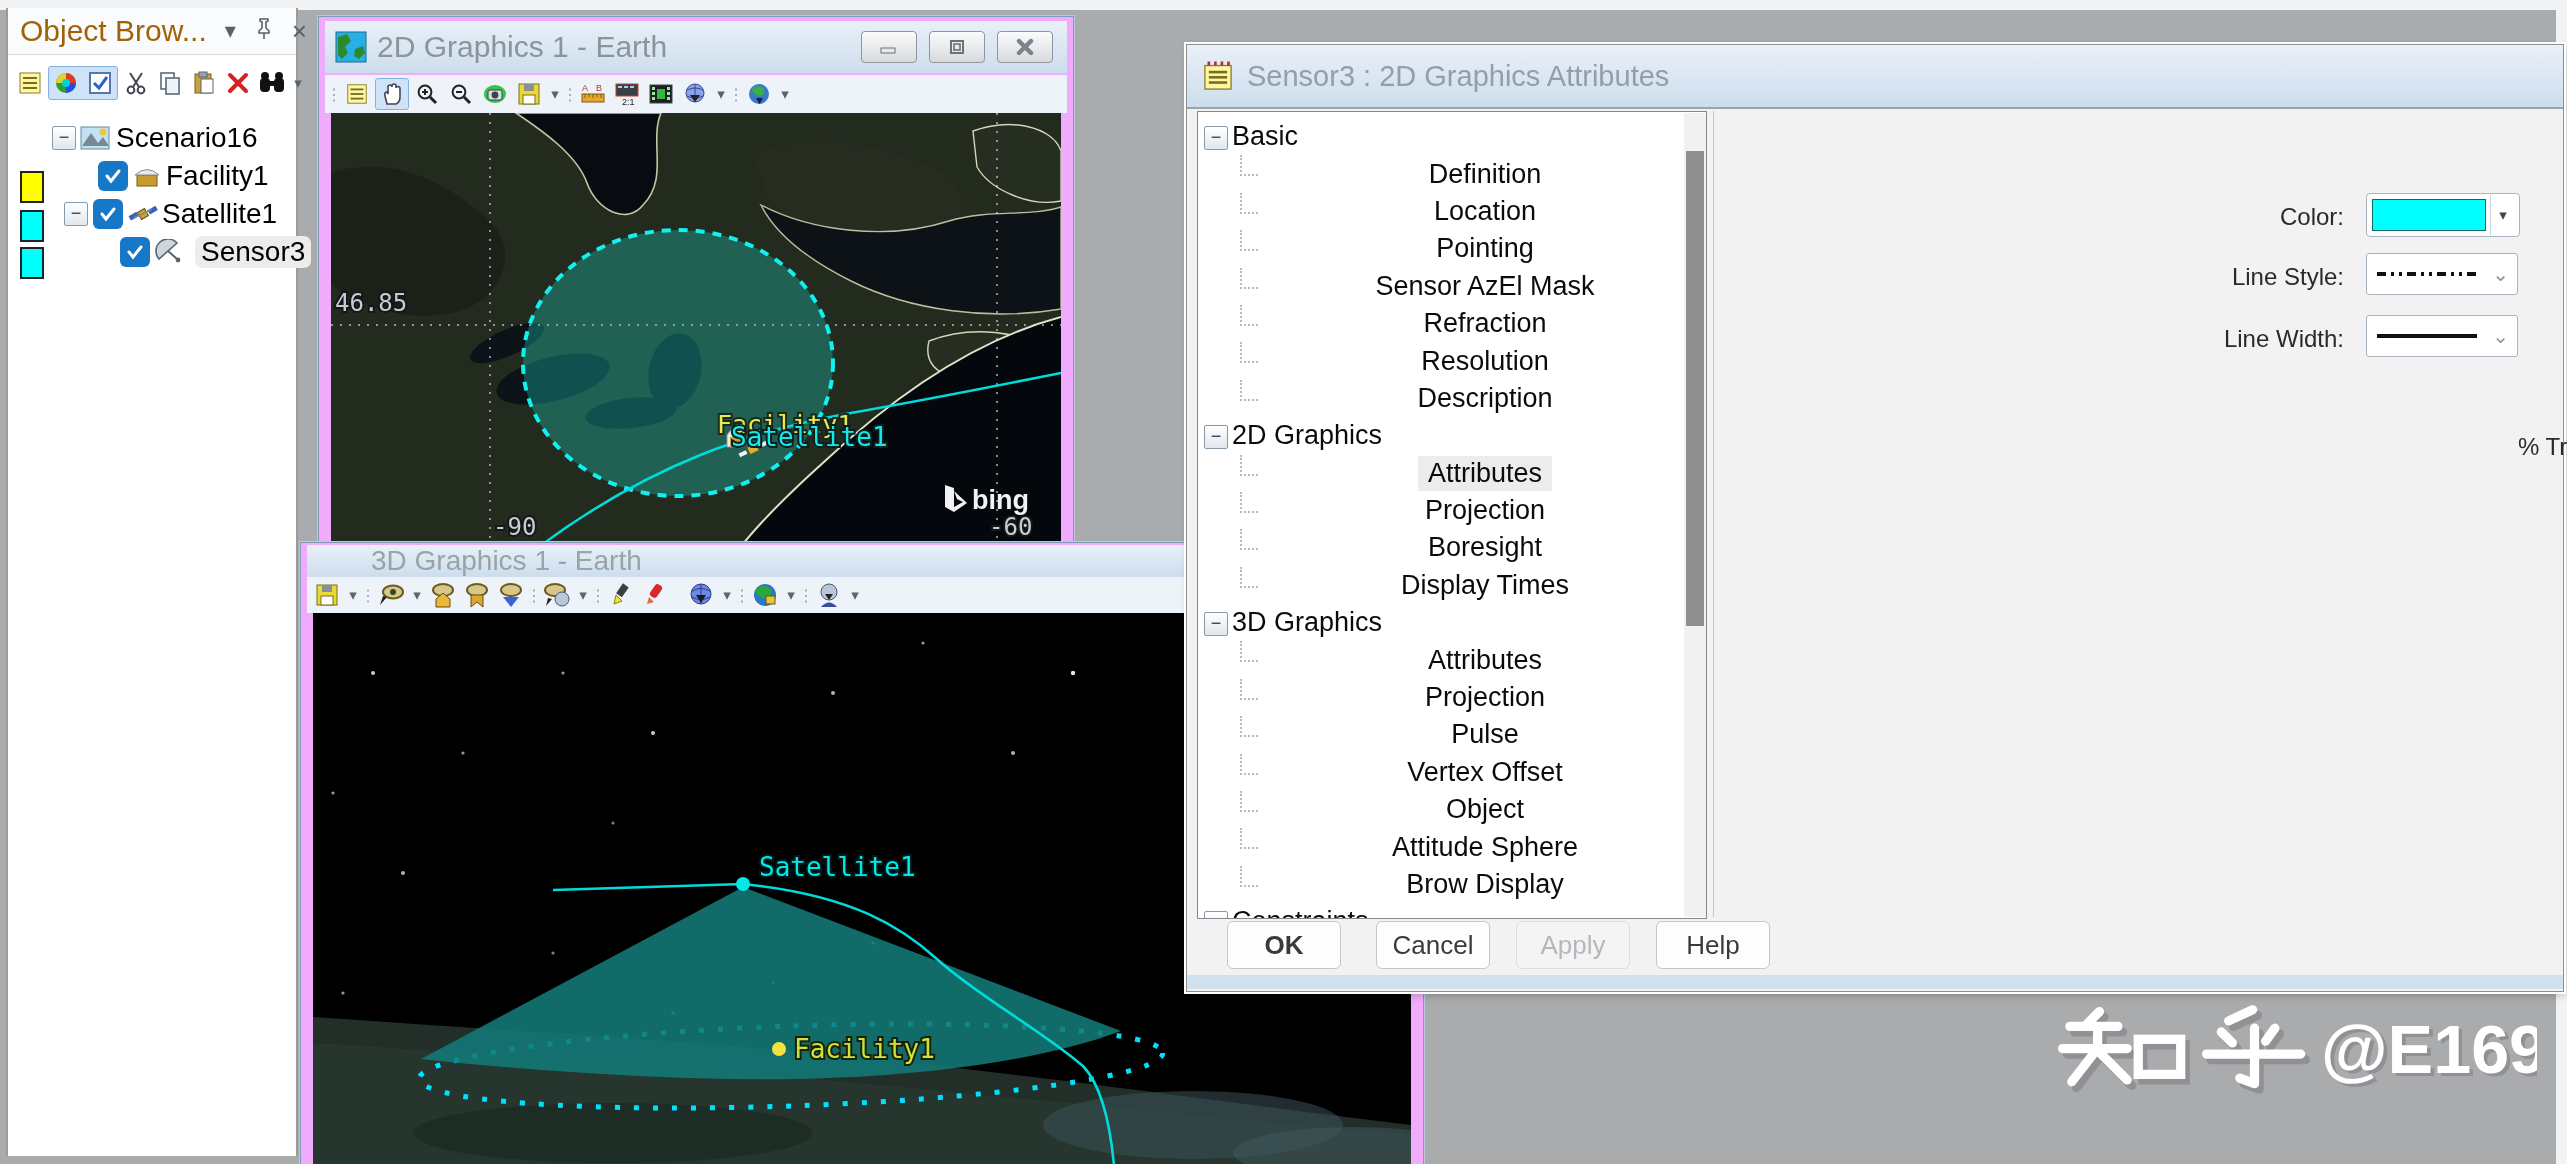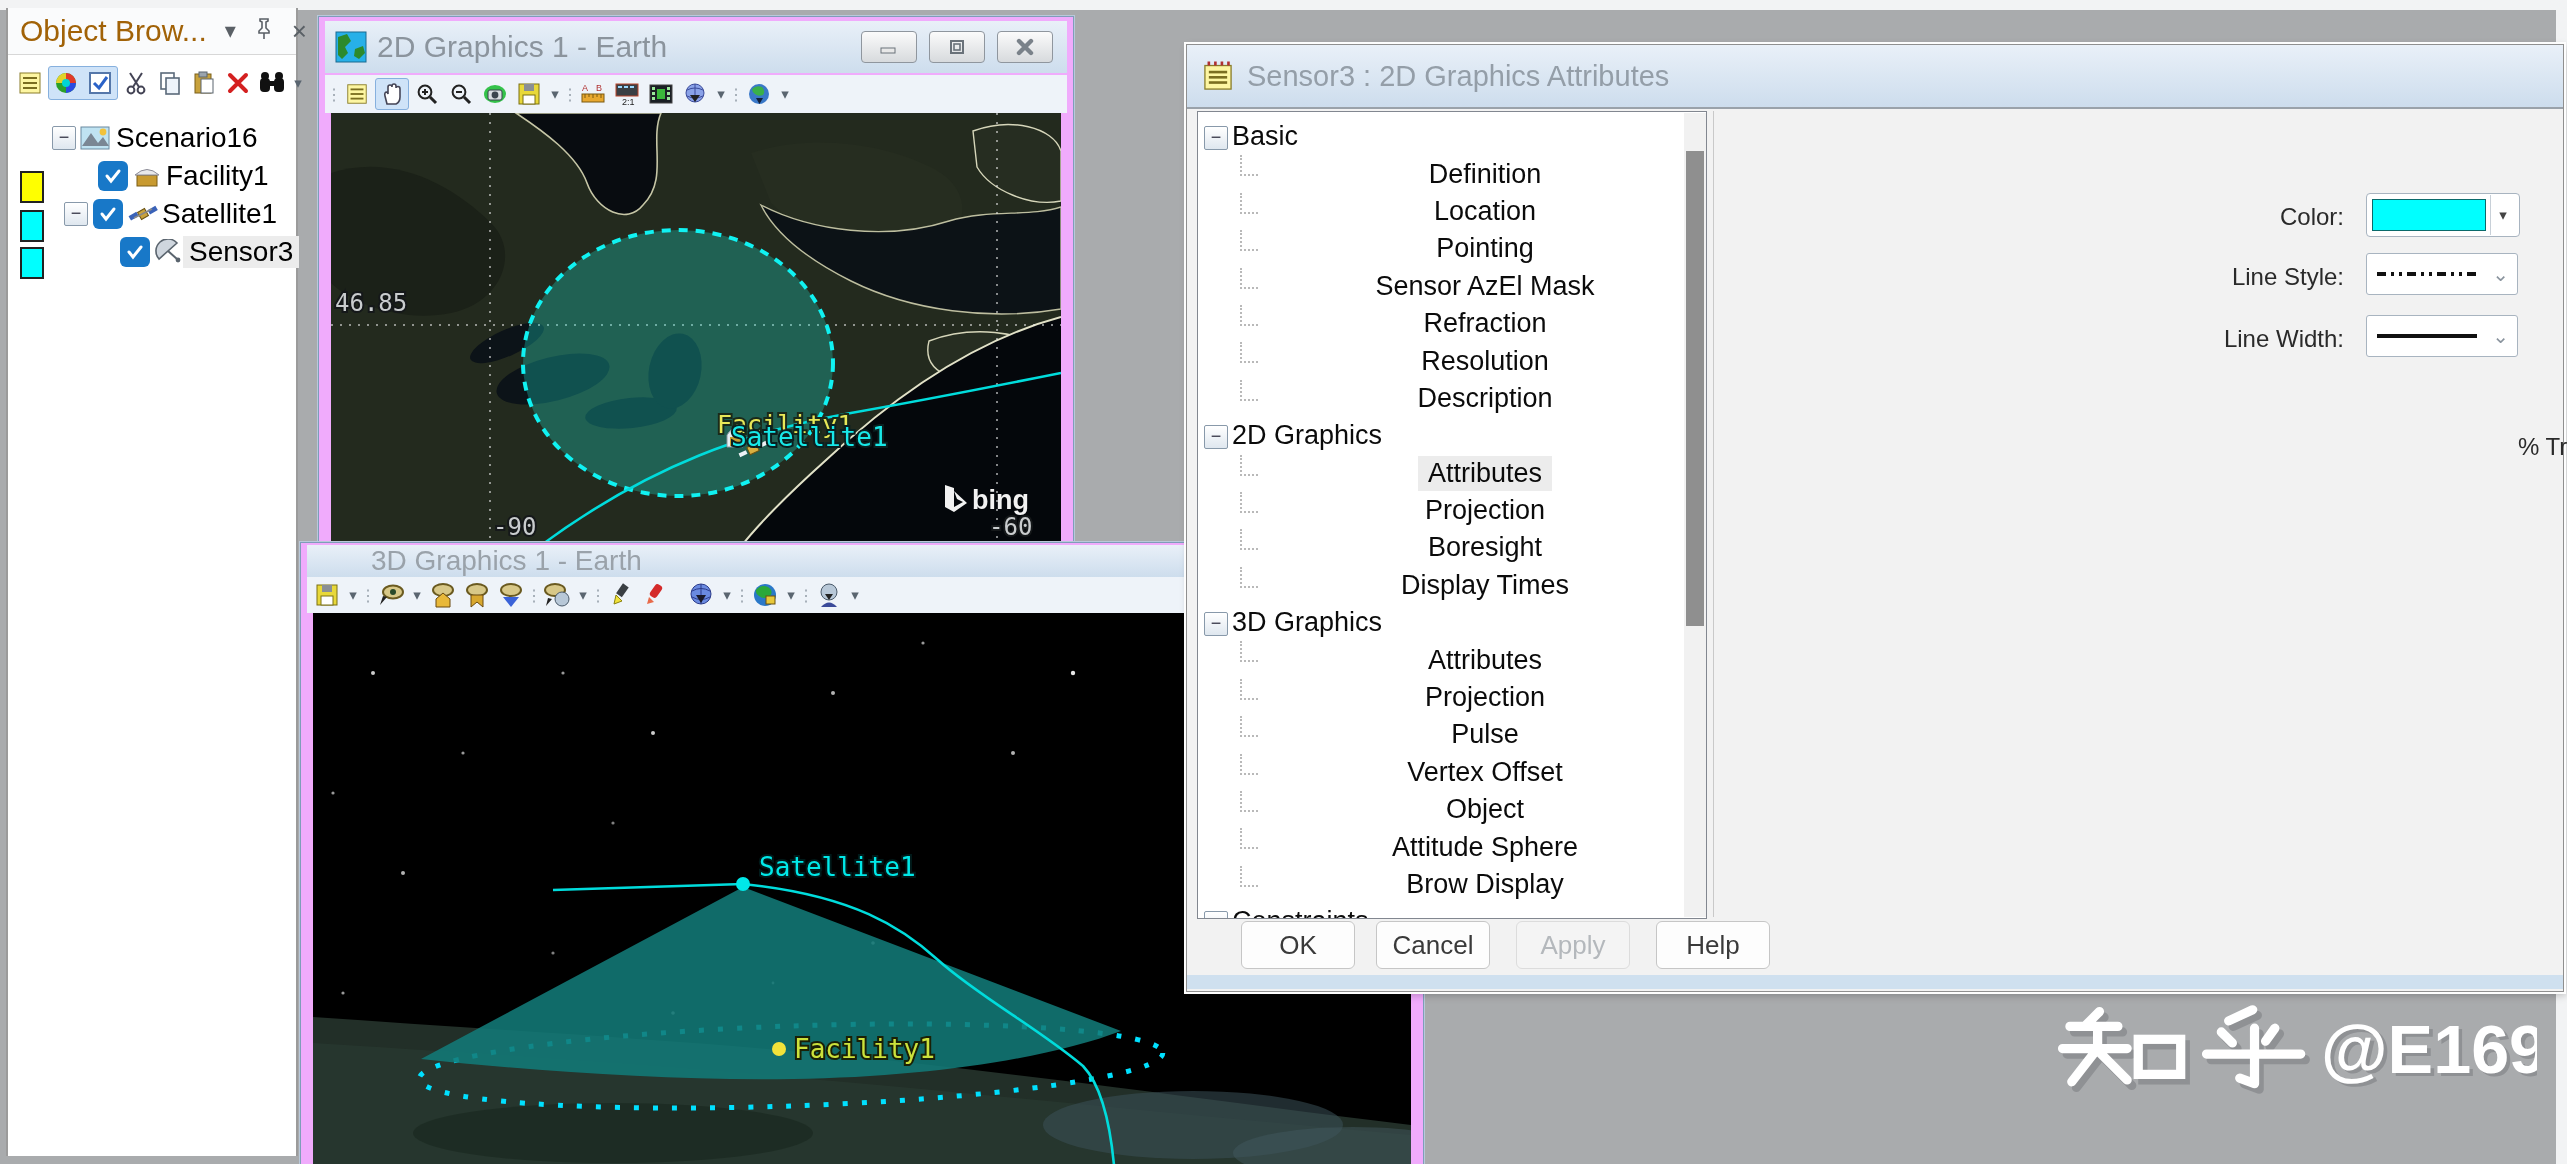--- a/index.html
+++ b/index.html
@@ -202,21 +202,21 @@
           <path d="M4 10 L8 15 L16 5" fill="none" stroke="#fff" stroke-width="3" stroke-linecap="round"></path>
         </svg>
       </span>
     <span style="margin-left:5px;display:flex;">
       <svg width="28" height="26" viewBox="0 0 28 26">
           <path d="M4 20 A 12 12 0 0 1 22 4 Z" fill="#cfd6de" stroke="#5a646e" stroke-width="1.6"></path>
           <line x1="13" y1="12" x2="22" y2="20" stroke="#5a646e" stroke-width="2"></line>
           <circle cx="23" cy="21" r="2.4" fill="#5a646e"></circle>
         </svg>
     </span>
-    <span class="sel-hl" style="margin-left:0;padding:0 6px;">Sensor3</span>
+    <span class="sel-hl" style="margin-left:12px;padding:0 6px;border-radius:7px;">Sensor3</span>
   </div>
 </div>
 
 <div id="w2d" class="abs win-frame">
   <div id="w2d-title" class="abs titlebar-grad">
     <span style="margin-left:10px;display:flex;">
       <svg width="32" height="32" viewBox="0 0 32 32">
           <rect x="1" y="1" width="30" height="30" fill="#27b0e8" stroke="#1a6a90"></rect>
           <path d="M3 6 L12 3 L16 10 L10 16 L13 22 L7 28 L3 24 Z" fill="#2c8a2c"></path>
           <path d="M20 18 L28 15 L30 22 L24 28 L19 25 Z" fill="#2c8a2c"></path>
@@ -660,21 +660,21 @@
       <svg width="100" height="10" viewBox="0 0 100 10" style="margin-left:10px;">
           <line x1="0" y1="5" x2="100" y2="5" stroke="#111" stroke-width="4"></line>
         </svg>
       <span class="chev">⌄</span>
     </div>
 
     <div class="fld-label" style="left:760px;top:322px;width:220px;">% Translucency:</div>
 
   </div>
 
-  <div class="dlg-btn" style="left:54px;">
+  <div class="dlg-btn" style="left:40px;font-weight:bold;">
       <span>OK</span>
     </div>
   <div class="dlg-btn" style="left:189px;">
       <span>Cancel</span>
     </div>
   <div class="dlg-btn dis" style="left:329px;">
       <span>Apply</span>
     </div>
   <div class="dlg-btn" style="left:469px;">
       <span>Help</span>

